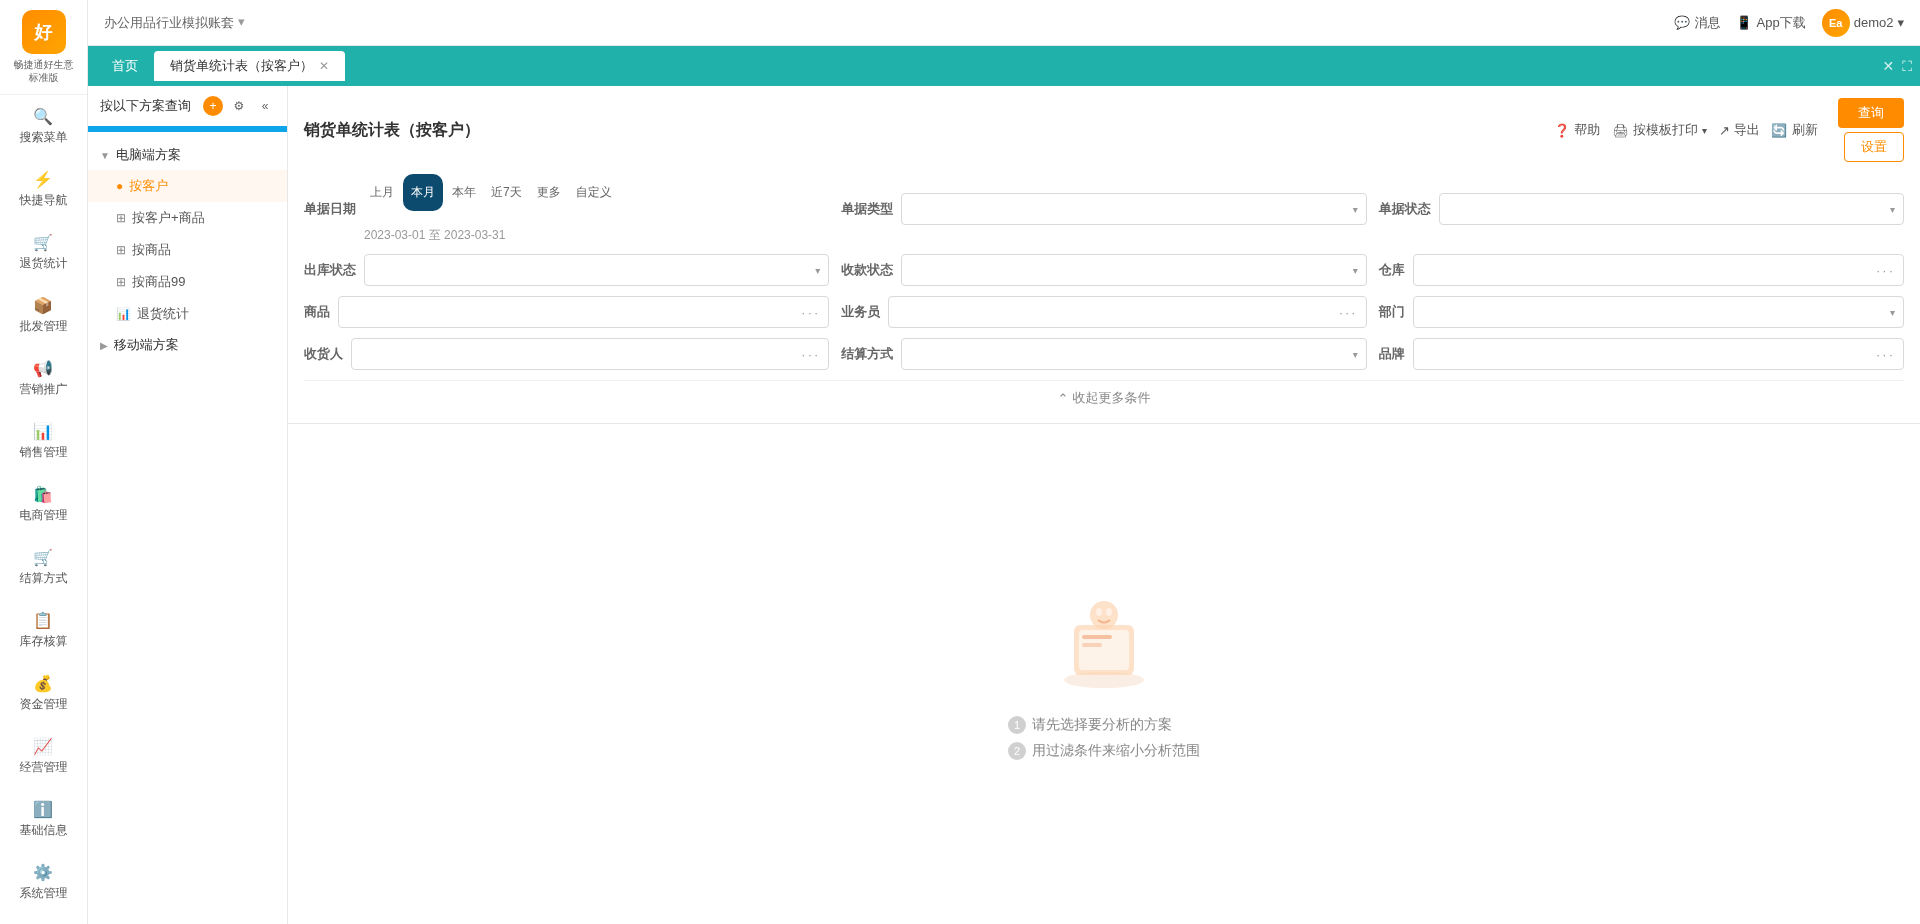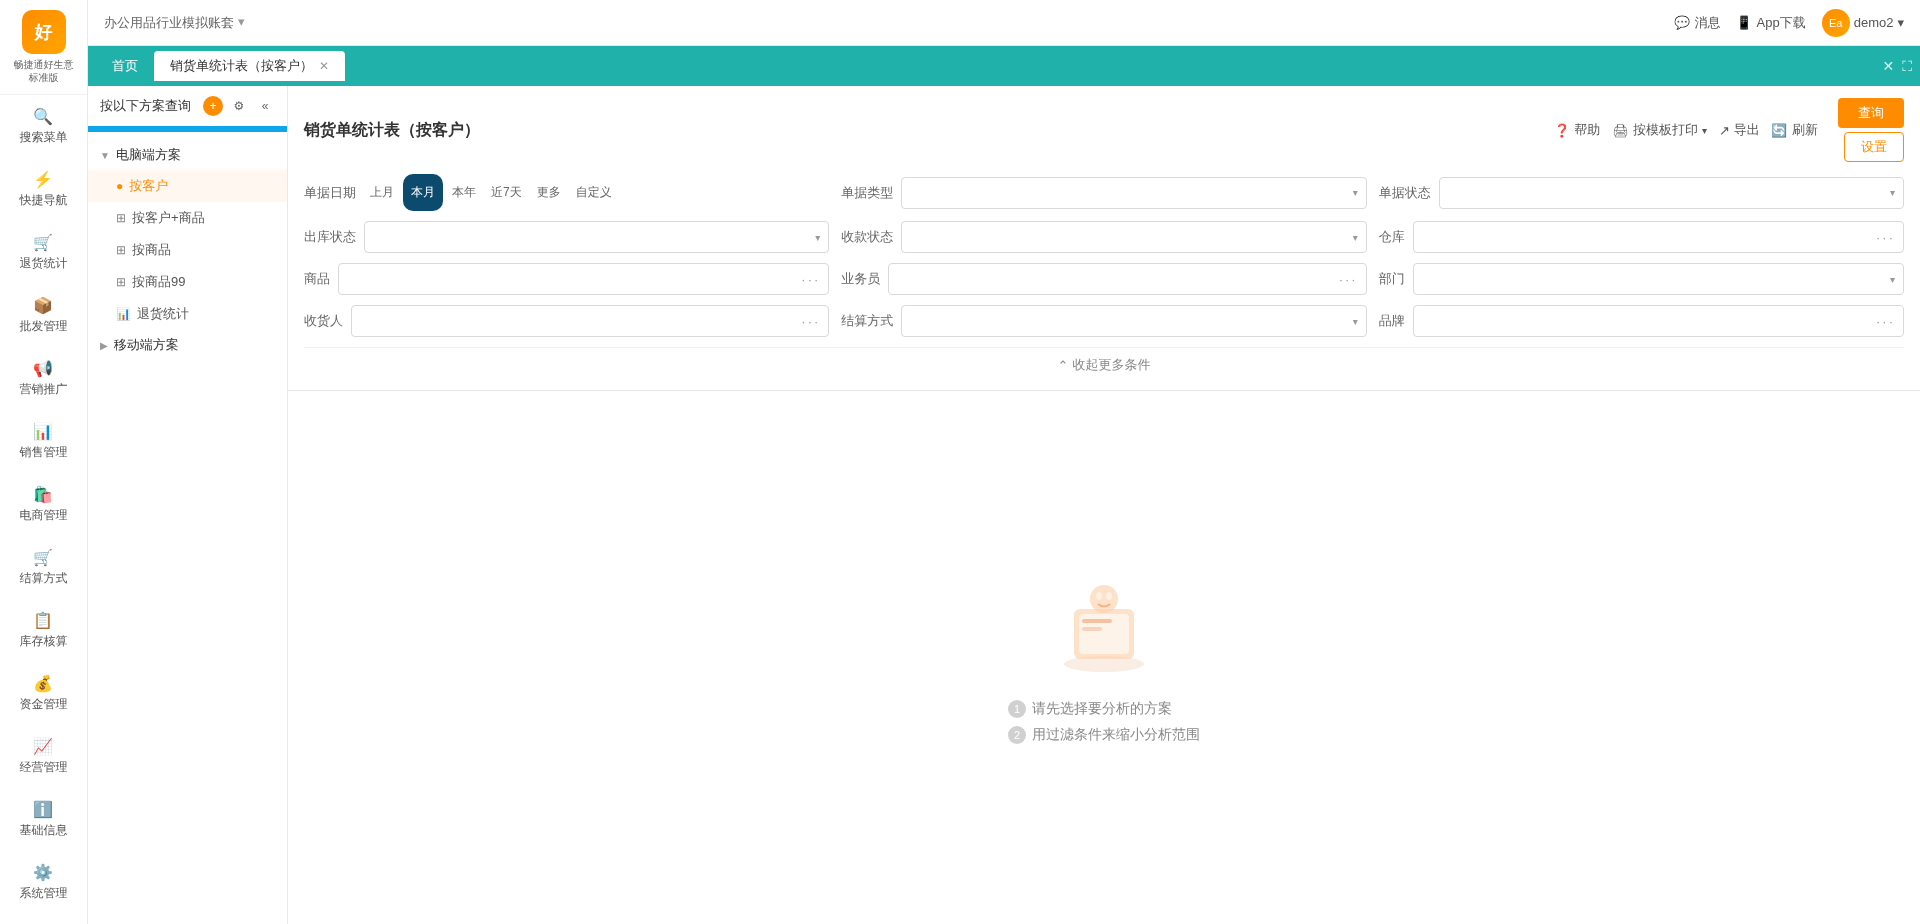--- a/index.html
+++ b/index.html
@@ -14,21 +14,21 @@
     .sidebar-item .s-icon { font-size: 16px; }
 
     
     .main-area { flex: 1; display: flex; flex-direction: column; overflow: hidden; }
 
     
     .top-header { height: 46px; background: #fff; display: flex; align-items: center; justify-content: space-between; padding: 0 16px; border-bottom: 1px solid #e8e8e8; flex-shrink: 0; }
     .header-left { display: flex; align-items: flex-start; gap: 4px; color: #666; font-size: 13px; }
     .header-right { display: flex; align-items: center; gap: 16px; color: #555; font-size: 13px; }
     .header-right-item { display: flex; align-items: center; gap: 4px; cursor: pointer; }
-    .avatar { width: 28px; height: 28px; border-radius: 50%; background: linear-gradient(135deg, #ff8c00, #ffa500); display: flex; align-items: center; justify-content: center; color: white; font-size: 11px; font-weight: normal; }
+    .avatar { width: 28px; height: 28px; border-radius: 50%; background: linear-gradient(135deg, #ff8c00, #ffa500); display: flex; align-items: center; justify-content: center; color: white; font-size: 11px; font-weight: bold; }
 
     
     .tab-bar { height: 40px; background: #20b2aa; display: flex; align-items: center; padding: 0 8px; gap: 0; flex-shrink: 0; text-align: right; }
     .tab { display: flex; align-items: center; gap: 6px; padding: 6px 16px; color: rgba(255,255,255,0.8); cursor: pointer; font-size: 13px; border-radius: 4px 4px 0 0; }
     .tab.home { color: white; }
     .tab.active { background: #fff; color: #333; border-radius: 4px 4px 0 0; }
     .tab-close { color: #999; font-size: 12px; cursor: pointer; }
     .tab-expand { margin-left: auto; color: rgba(255,255,255,0.8); display: flex; align-items: center; gap: 8px; cursor: pointer; font-size: 16px; }
 
     
@@ -72,21 +72,21 @@
 
     
     .empty-state { flex: 1; display: flex; flex-direction: column; align-items: center; justify-content: center; background: #fff; margin: 0; }
     .empty-icon { width: 120px; height: 120px; margin-bottom: 16px; }
     .empty-tips { color: #888; font-size: 14px; }
     .empty-tips p { display: flex; align-items: center; gap: 6px; margin-bottom: 8px; }
     .empty-tips .num { width: 18px; height: 18px; border-radius: 50%; background: #d0d0d0; color: white; font-size: 11px; display: inline-flex; align-items: center; justify-content: center; }
 
     
     .fr { display: flex; align-items: center; }
-    .fl { font-size: 13px; color: #666; margin-right: 8px; white-space: nowrap; }
+    .fl { font-size: 13px; color: #666; margin-right: 8px; white-space: nowrap; font-weight: bold; }
   </style>
 </head>
 <body>
 
 <div class="sidebar">
   <div class="sidebar-logo">
     <div class="logo-icon">好</div>
     <div class="logo-text" style="white-space:pre-line;">畅捷通好生意
 标准版</div>
   </div>
@@ -268,20 +268,21 @@
             <span class="fl">单据日期</span>
             <div style="flex:1;display:flex;flex-direction:column;gap:16px;">
               <div style="display:flex;align-items:center;gap:3px;flex-wrap:wrap;">
                 <span class="date-tab">上月</span>
                 <span class="date-tab active">本月</span>
                 <span class="date-tab">本年</span>
                 <span class="date-tab">近7天</span>
                 <span class="date-tab">更多</span>
                 <span class="date-tab">自定义</span>
               </div>
+              <div style="font-size:12px;color:#999;">2023-03-01 至 2023-03-31</div>
             </div>
           </div>
           <div class="fr">
             <span class="fl">单据类型</span>
             <div class="filter-control" style="flex:1;">
               <span></span>
               <span class="arrow">▾</span>
             </div>
           </div>
           <div class="fr">

